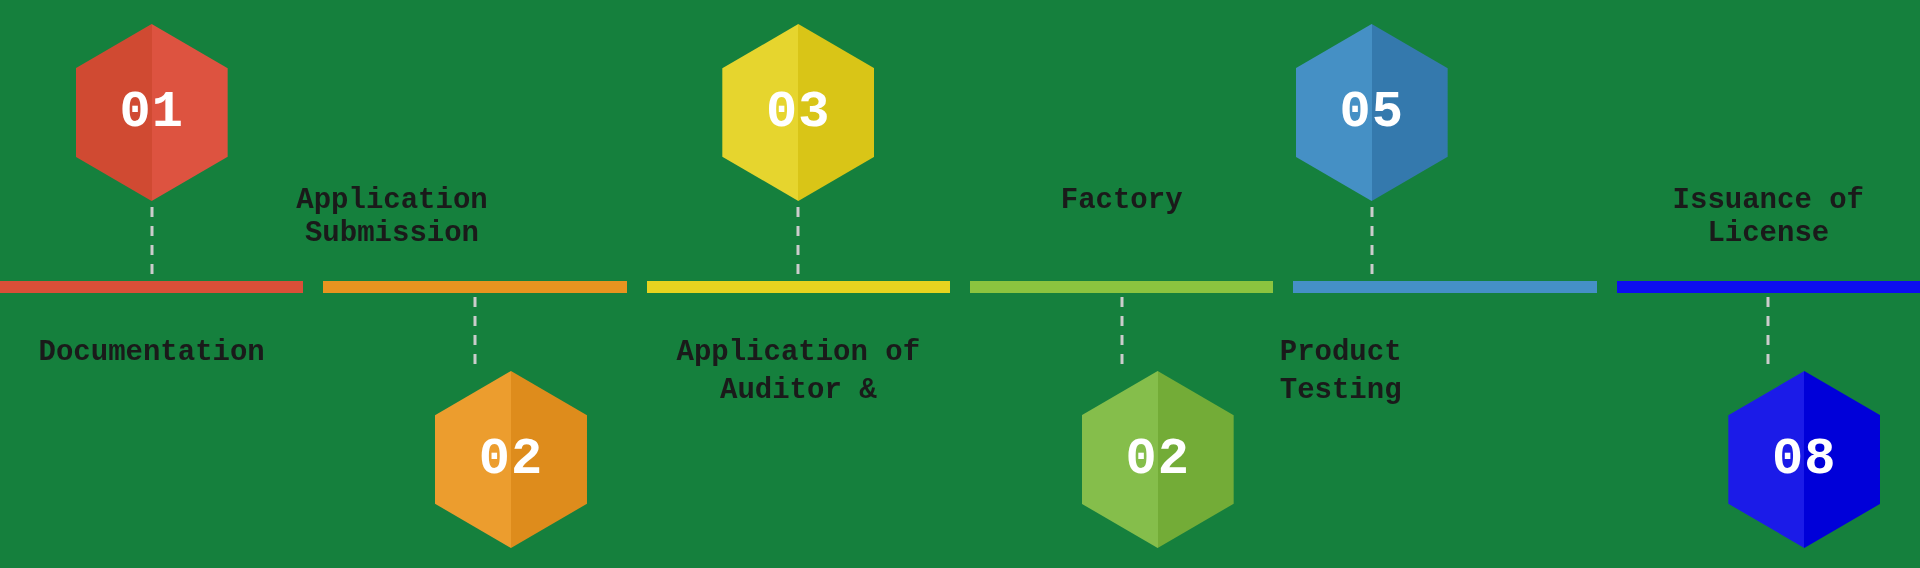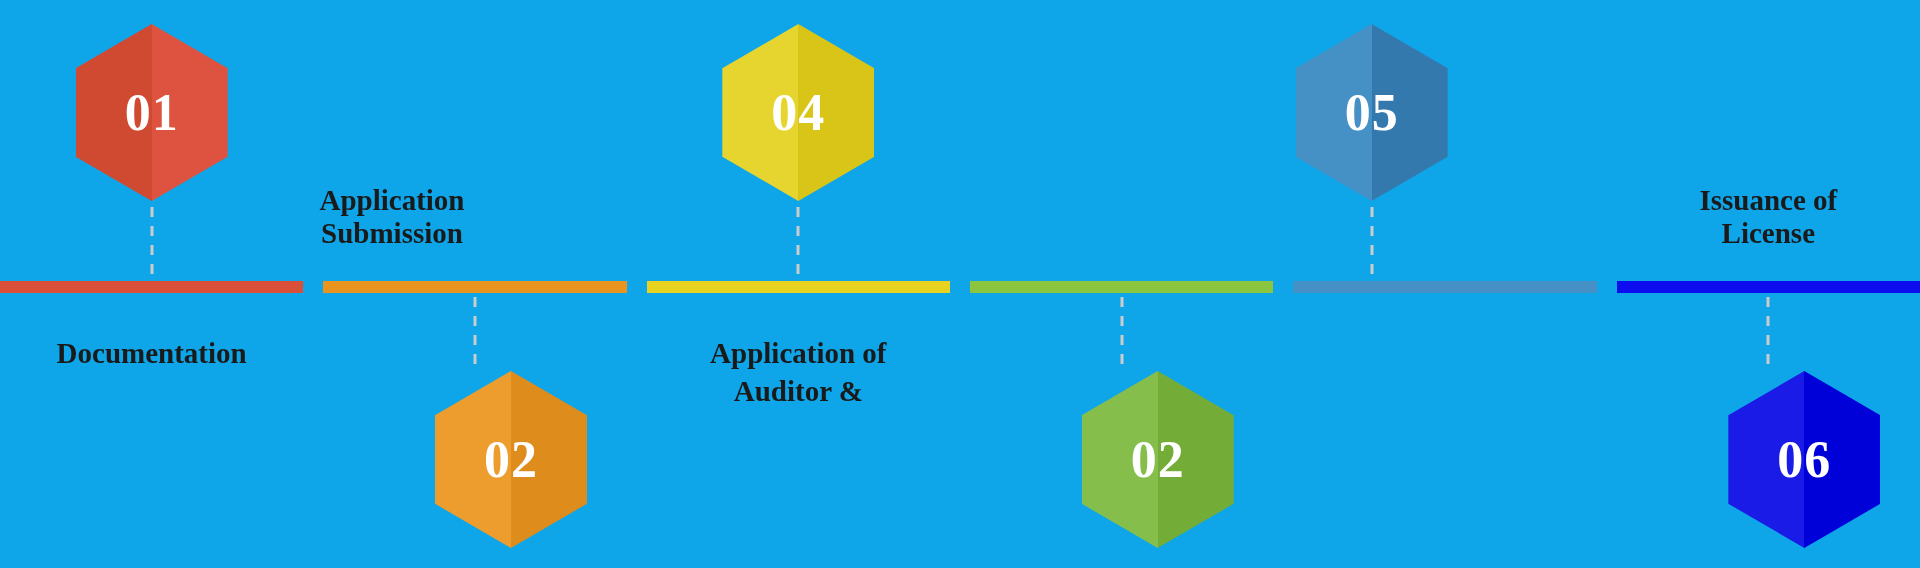--- a/index.html
+++ b/index.html
@@ -1,22 +1,22 @@
 <!DOCTYPE html>
 <html><head>
 <meta charset="utf-8">
 <style>
   html, body { margin: 0; padding: 0; background: #ffffff; }
   .canvas {
     position: relative;
     width: 1920px;
     height: 568px;
-    background: #0ea5e9;
+    background: #15803d;
     overflow: hidden;
-    font-family: Liberation Serif, serif;
+    font-family: Liberation Mono, monospace;
   }
 
   
   .bar {
     position: absolute;
     left: 0; right: 0; top: 281px;
     height: 12px;
     display: flex;
     gap: 20px;
   }
@@ -118,48 +118,53 @@
     </div>
     <div class="dash"></div>
     <div class="label above-bar shift-80">
       <span class="label-line">Application</span>
       <span class="label-line">Submission</span>
     </div>
   </div>
 
   <div class="step s3 above" style="--hex-left: #e6d52e; --hex-right: #d9c517;">
     <div class="hex">
-      <span class="num">04</span>
+      <span class="num">03</span>
     </div>
     <div class="dash"></div>
     <div class="label below-bar">
       <span class="label-line">Application of</span>
       <span class="label-line">Auditor &amp;</span>
     </div>
   </div>
 
   <div class="step s4 below" style="--hex-left: #85be4b; --hex-right: #73ac37;">
     <div class="hex">
       <span class="num">02</span>
     </div>
     <div class="dash"></div>
     <div class="label above-bar">
+      <span class="label-line">Factory</span>
     </div>
   </div>
 
   <div class="step s5 above" style="--hex-left: #4590c5; --hex-right: #3479ad;">
     <div class="hex">
       <span class="num">05</span>
     </div>
     <div class="dash"></div>
+    <div class="label below-bar shift-30">
+      <span class="label-line">Product</span>
+      <span class="label-line">Testing</span>
+    </div>
   </div>
 
   <div class="step s6 below" style="--hex-left: #1b1be8; --hex-right: #0000d9;">
     <div class="hex">
-      <span class="num">06</span>
+      <span class="num">08</span>
     </div>
     <div class="dash"></div>
     <div class="label above-bar">
       <span class="label-line">Issuance of</span>
       <span class="label-line">License</span>
     </div>
   </div>
 
 </div>
 

